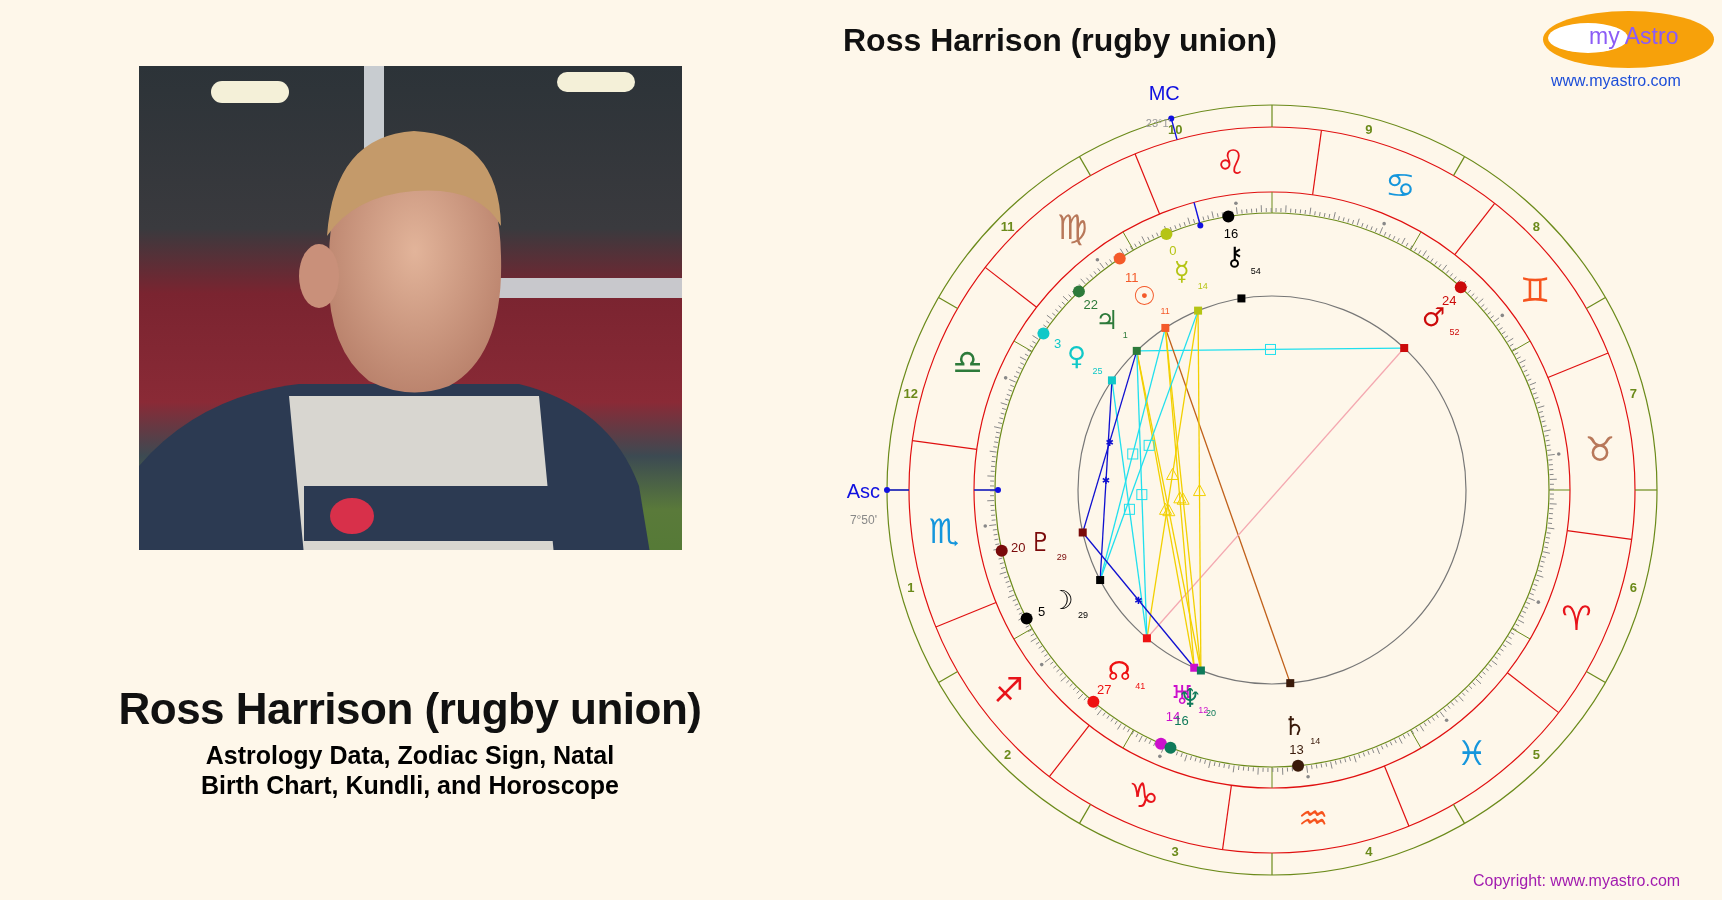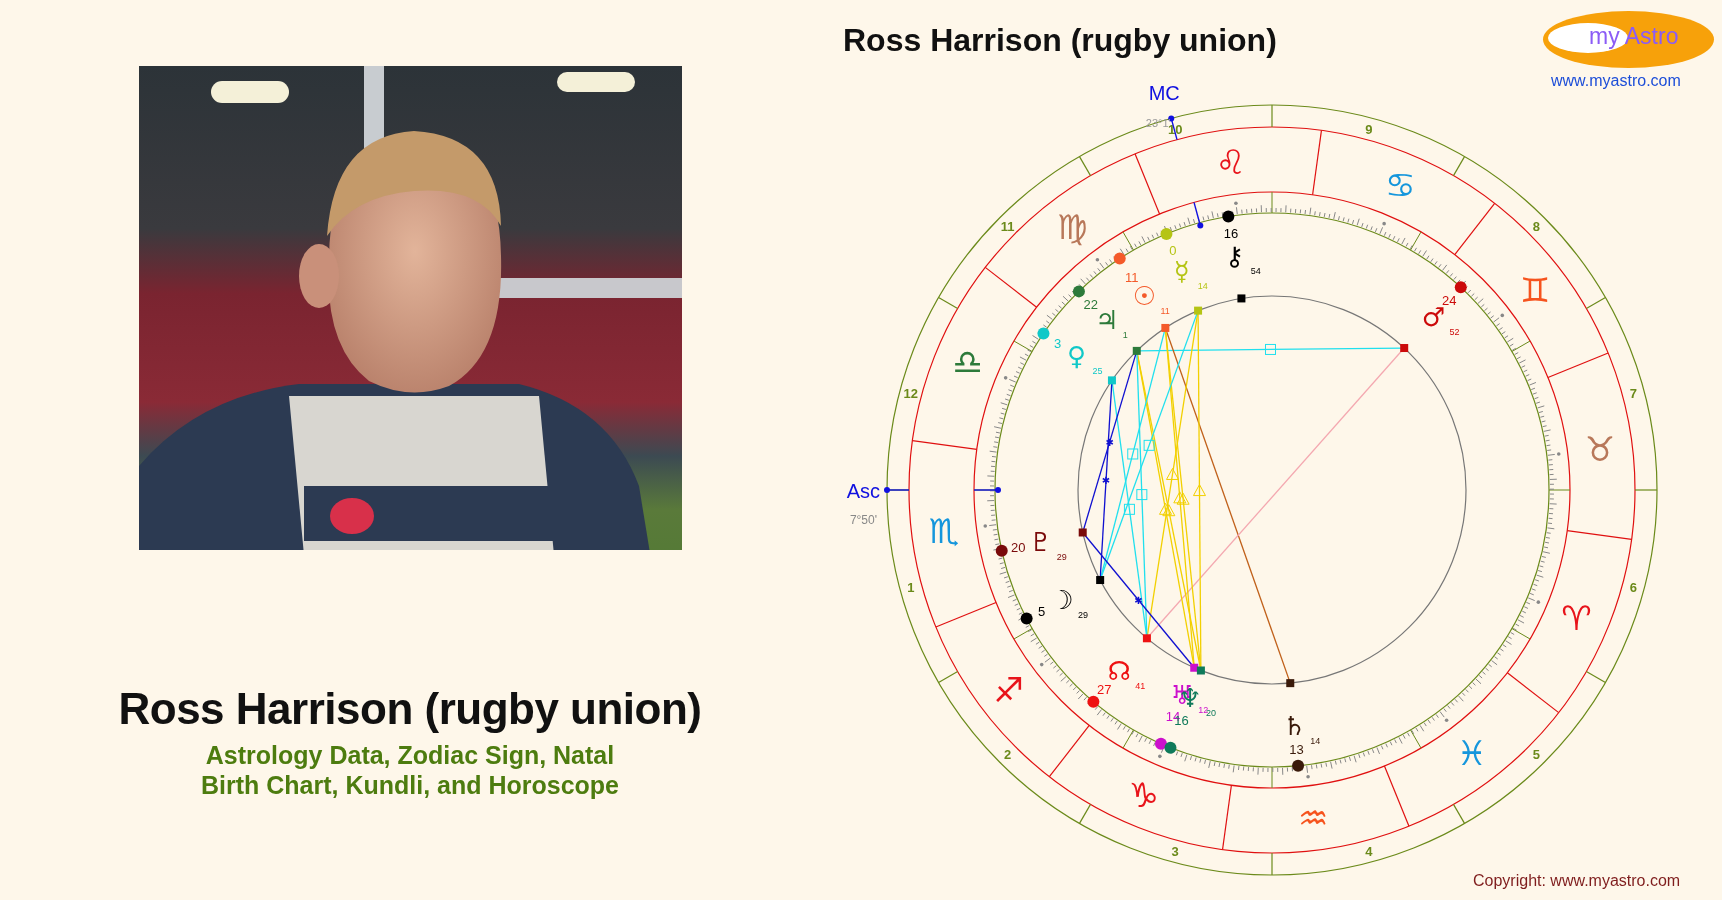--- a/index.html
+++ b/index.html
@@ -3,28 +3,28 @@
 <meta charset="utf-8">
 <style>
   html, body { margin:0; padding:0; }
   body { width:1722px; height:900px; background:#fef7ea; position:relative; overflow:hidden;
          font-family:"Liberation Sans", "DejaVu Sans", sans-serif; }
   .photo { position:absolute; left:139px; top:66px; width:543px; height:484px; overflow:hidden; }
   .photo svg { display:block; }
   .left-title { position:absolute; left:60px; width:700px; top:684px; text-align:center;
                 font-size:44px; font-weight:bold; color:#111; letter-spacing:-0.5px; }
   .left-sub { position:absolute; left:60px; width:700px; top:740px; text-align:center;
-              font-size:25px; font-weight:bold; color:#4d7c0f; line-height:30px; }
+              font-size:25px; font-weight:bold; color:#000000; line-height:30px; }
   .chart-title { position:absolute; left:843px; top:22px; font-size:32px; font-weight:bold; color:#111; }
   .logo { position:absolute; left:1543px; top:11px; width:171px; height:57px; }
   .logo-outer { position:absolute; inset:0; background:#f7a10a; border-radius:50%; }
   .logo-inner { position:absolute; left:5px; top:12px; width:80px; height:30px; background:#fff; border-radius:50%; }
   .logo-text { position:absolute; left:46px; top:12px; font-size:23px; color:#8b5cf6; }
   .logo-url { position:absolute; left:1551px; top:72px; font-size:16px; color:#1d4ed8; }
-  .copyright { position:absolute; left:1473px; top:872px; font-size:16px; color:#7f1d1d; }
+  .copyright { position:absolute; left:1473px; top:872px; font-size:16px; color:#a21caf; }
   #chart { position:absolute; left:0; top:0; }
 </style>
 </head>
 <body>
 
 <div class="photo">
   <svg width="543" height="542" viewBox="0 0 543 542">
     <defs>
       <linearGradient id="bg" x1="0" y1="0" x2="0" y2="1">
         <stop offset="0" stop-color="#2c3338"></stop>

